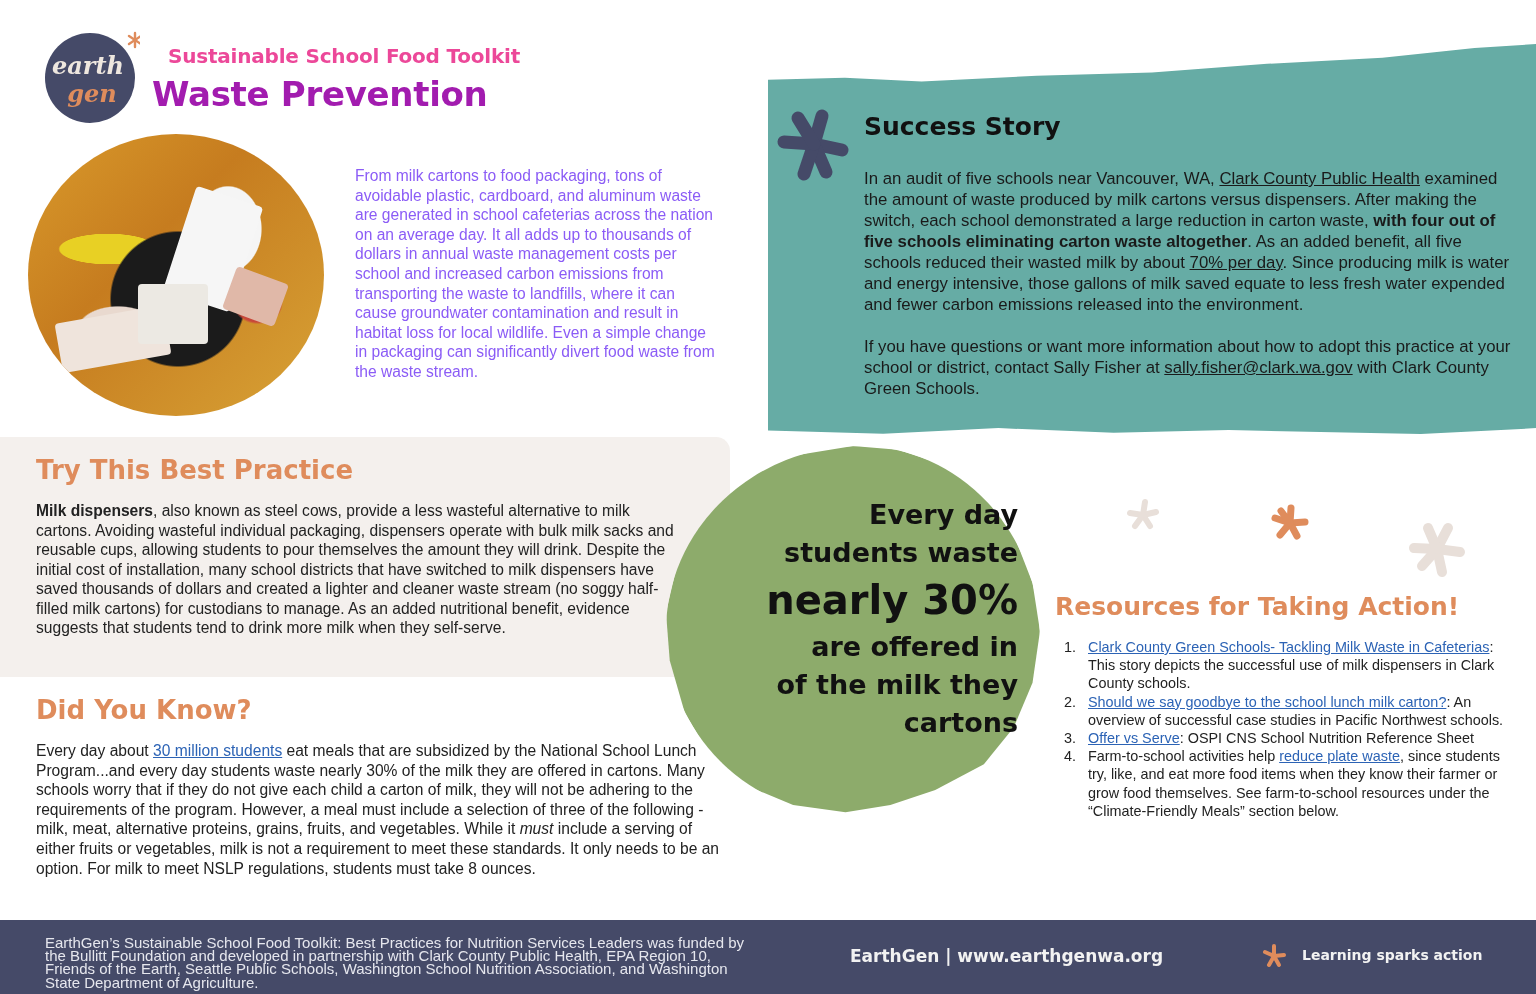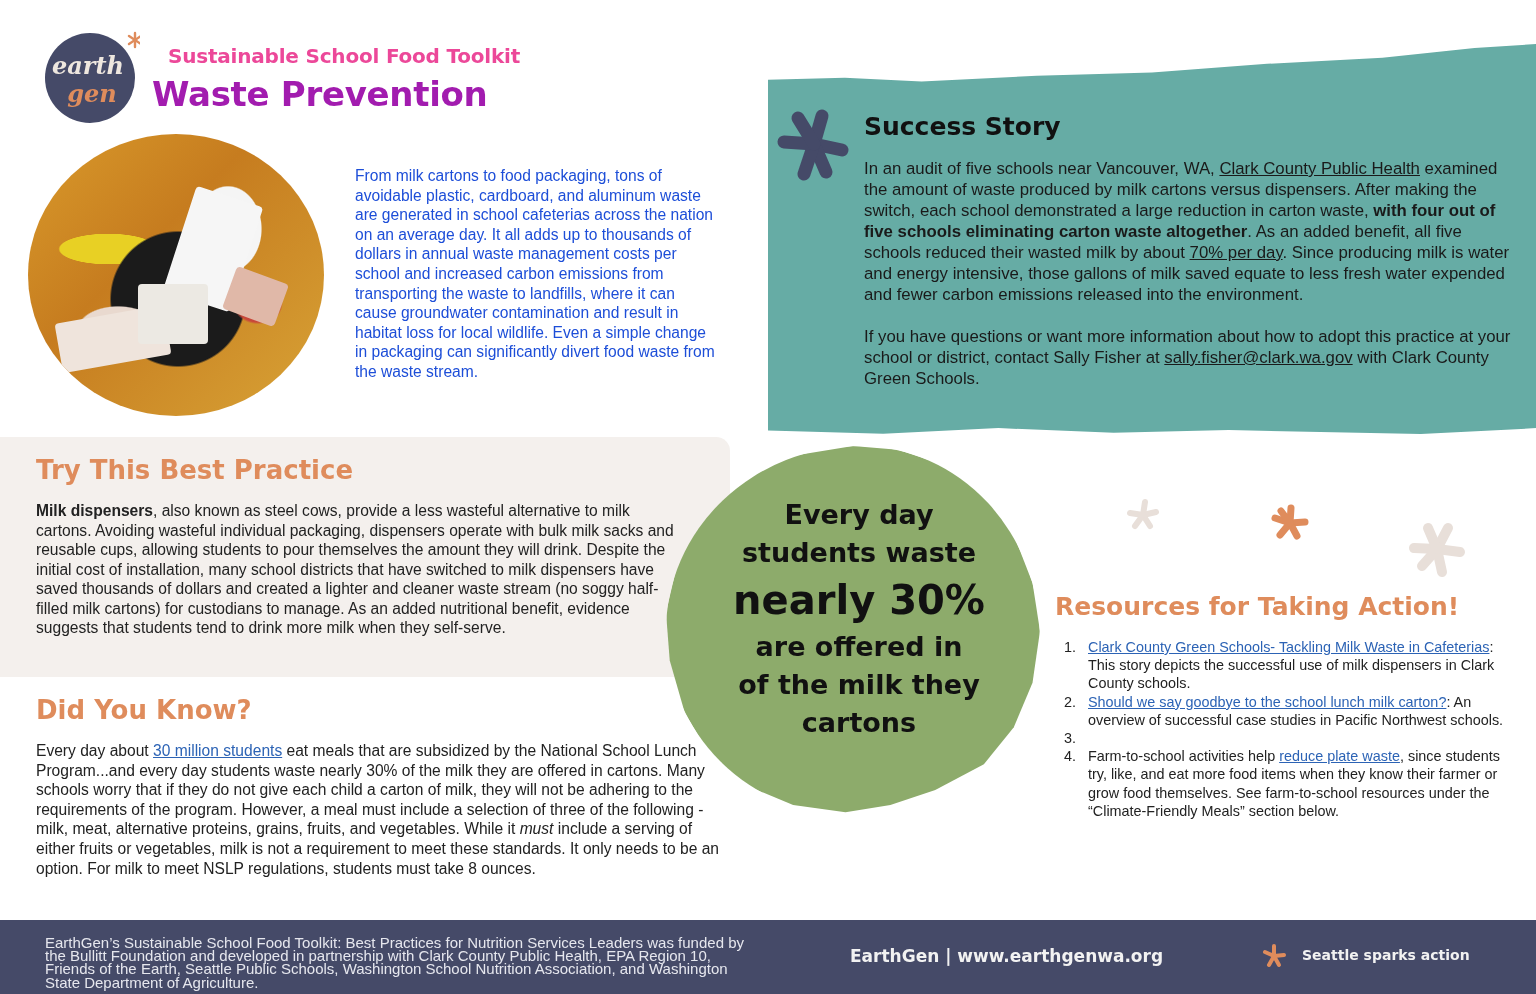--- a/index.html
+++ b/index.html
@@ -19,47 +19,47 @@
       radial-gradient(ellipse 55px 70px at 200px 95px, #f5f5f5 0 60%, transparent 62%),
       radial-gradient(ellipse 70px 40px at 90px 195px, #e9d9cf 0 55%, transparent 58%),
       radial-gradient(ellipse 55px 45px at 230px 170px, #c8473a 0 40%, transparent 45%),
       radial-gradient(circle 95px at 150px 165px, #1b1b1b 0 70%, transparent 72%),
       radial-gradient(ellipse 80px 25px at 80px 115px, #e8d024 0 60%, transparent 62%),
       linear-gradient(135deg, #d99a2b 0%, #c67c1f 40%, #d8a336 100%);
   }
   .photo .item { position: absolute; background: #f3f1ec; border-radius: 4px; }
 
   
-  .intro { left: 355px; top: 166px; width: 365px; font-size: 15.6px; line-height: 19.6px; color: #1d4ed8; }
+  .intro { left: 355px; top: 166px; width: 365px; font-size: 15.6px; line-height: 19.6px; color: #8b5cf6; }
 
   
   .success-bg { left: 768px; top: 44px; width: 768px; height: 396px; background: #66aca5;
     clip-path: polygon(0% 9%, 10% 8.5%, 20% 9.5%, 35% 8%, 50% 7.2%, 65% 5%, 80% 3.5%, 92% 1%, 100% 0%, 100% 97%, 85% 98.5%, 60% 97.5%, 45% 98.2%, 30% 97%, 15% 98.4%, 0% 97.6%); }
   .success-icon { left: 776px; top: 106px; width: 76px; height: 76px; }
   .success-title { left: 864px; top: 112px; font-family: "DejaVu Sans", sans-serif; font-weight: bold; font-size: 25px; color: #111; }
-  .success-body { left: 864px; top: 158px; width: 650px; font-size: 16.8px; line-height: 21px; color: #1a1a1a; }
+  .success-body { left: 864px; top: 168px; width: 650px; font-size: 16.8px; line-height: 21px; color: #1a1a1a; }
   .success-body p + p { margin-top: 21px; }
   .u { text-decoration: underline; }
 
   
   .best-bg { left: 0; top: 437px; width: 730px; height: 240px; background: #f4f0ed; border-radius: 0 14px 0 0; }
   .h-orange { font-family: "DejaVu Sans", sans-serif; font-weight: bold; color: #df8c5c; }
   .best-title { left: 36px; top: 455px; font-size: 26px; }
   .best-body { left: 36px; top: 501px; width: 640px; font-size: 15.6px; line-height: 19.5px; color: #222; }
 
   
   .dyk-title { left: 36px; top: 695px; font-size: 26px; }
   .dyk-body { left: 36px; top: 741px; width: 690px; font-size: 15.6px; line-height: 19.6px; color: #222; }
   a.link { color: #2c63b5; text-decoration: underline; }
 
   
   .blob { left: 666px; top: 446px; width: 374px; height: 370px; background: #8dab6b;
     border-radius: 52% 48% 50% 50% / 50% 52% 48% 50%;
     clip-path: polygon(50% 0%, 62% 1%, 74% 5%, 85% 13%, 93% 24%, 98% 37%, 100% 50%, 98% 64%, 93% 76%, 85% 86%, 72% 93%, 60% 97%, 48% 99%, 34% 97%, 22% 92%, 12% 84%, 5% 72%, 1% 58%, 0% 45%, 3% 32%, 9% 20%, 19% 10%, 32% 3%); }
-  .blob-text { left: 700px; top: 496px; width: 318px; text-align: center; font-family: "DejaVu Sans", sans-serif; font-weight: bold; color: #111; }
+  .blob-text { left: 700px; top: 496px; width: 318px; text-align: right; font-family: "DejaVu Sans", sans-serif; font-weight: bold; color: #111; }
   .blob-text .l1 { font-size: 27px; line-height: 38px; }
   .blob-text .big { font-size: 40px; line-height: 56px; }
 
   
   .star { position: absolute; }
 
   
   .res-title { left: 1055px; top: 592px; font-size: 25px; }
   .res-list { left: 1064px; top: 638px; width: 440px; font-size: 14.4px; line-height: 18.2px; color: #222; list-style: none; }
   .res-list li { display: flex; }
@@ -170,32 +170,33 @@
   <li>
       <span class="num">1.</span>
       <span><span></span><a class="link">Clark County Green Schools- Tackling Milk Waste in Cafeterias</a><span>: This story depicts the successful use of milk dispensers in Clark County schools.</span></span>
     </li>
   <li>
       <span class="num">2.</span>
       <span><span></span><a class="link">Should we say goodbye to the school lunch milk carton?</a><span>: An overview of successful case studies in Pacific Northwest schools.</span></span>
     </li>
   <li>
       <span class="num">3.</span>
+      <span><span></span><a class="link">Offer vs Serve</a><span>: OSPI CNS School Nutrition Reference Sheet</span></span>
     </li>
   <li>
       <span class="num">4.</span>
       <span><span>Farm-to-school activities help </span><a class="link">reduce plate waste</a><span>, since students try, like, and eat more food items when they know their farmer or grow food themselves. See farm-to-school resources under the “Climate-Friendly Meals” section below.</span></span>
     </li>
 </ol>
 
 <div class="abs footer"></div>
 <div class="abs footer-note">EarthGen’s Sustainable School Food Toolkit: Best Practices for Nutrition Services Leaders was funded by the Bullitt Foundation and developed in partnership with Clark County Public Health, EPA Region 10, Friends of the Earth, Seattle Public Schools, Washington School Nutrition Association, and Washington State Department of Agriculture.</div>
 <div class="abs footer-site">EarthGen | www.earthgenwa.org</div>
 <svg class="abs footer-star" viewBox="0 0 24 24">
   <g stroke="#df8c5c" stroke-width="4" stroke-linecap="round">
       <line x1="12" y1="12" x2="12" y2="2"></line>
       <line x1="12" y1="12" x2="22" y2="11"></line>
       <line x1="12" y1="12" x2="17" y2="21"></line>
       <line x1="12" y1="12" x2="7" y2="21"></line>
       <line x1="12" y1="12" x2="3" y2="8"></line>
     </g>
 </svg>
-<div class="abs footer-tag">Seattle sparks action</div>
+<div class="abs footer-tag">Learning sparks action</div>
 
 </body></html>

